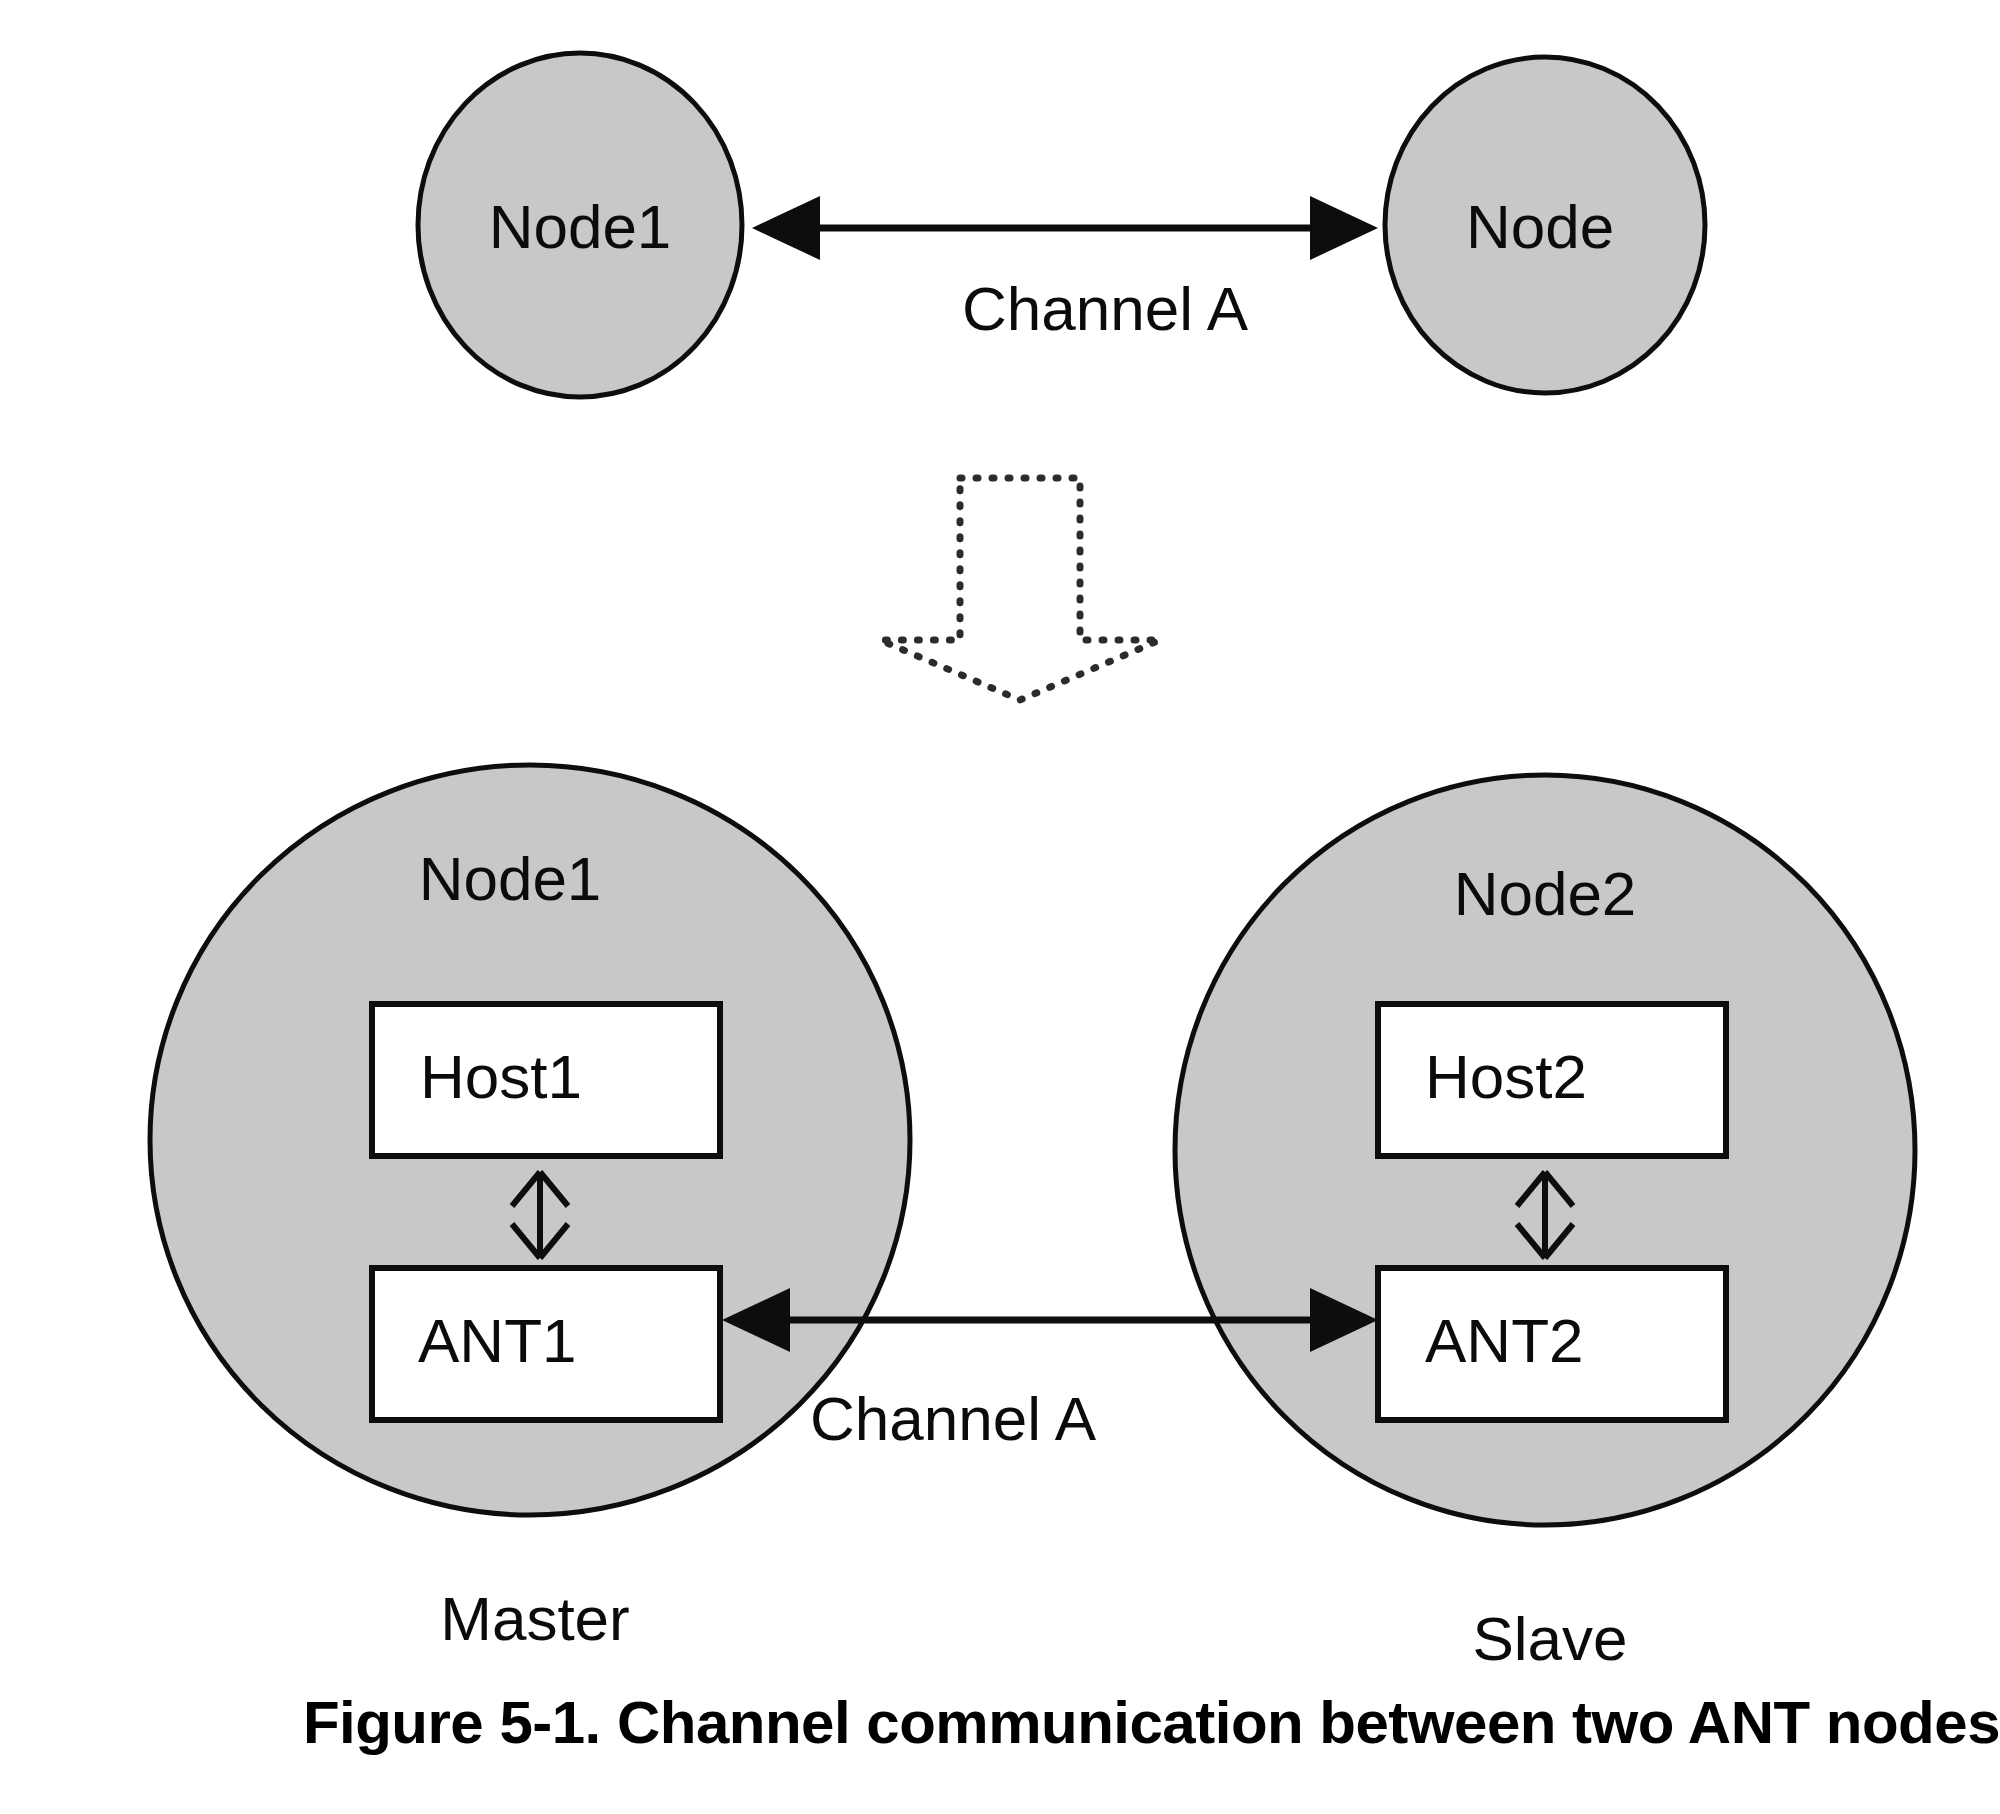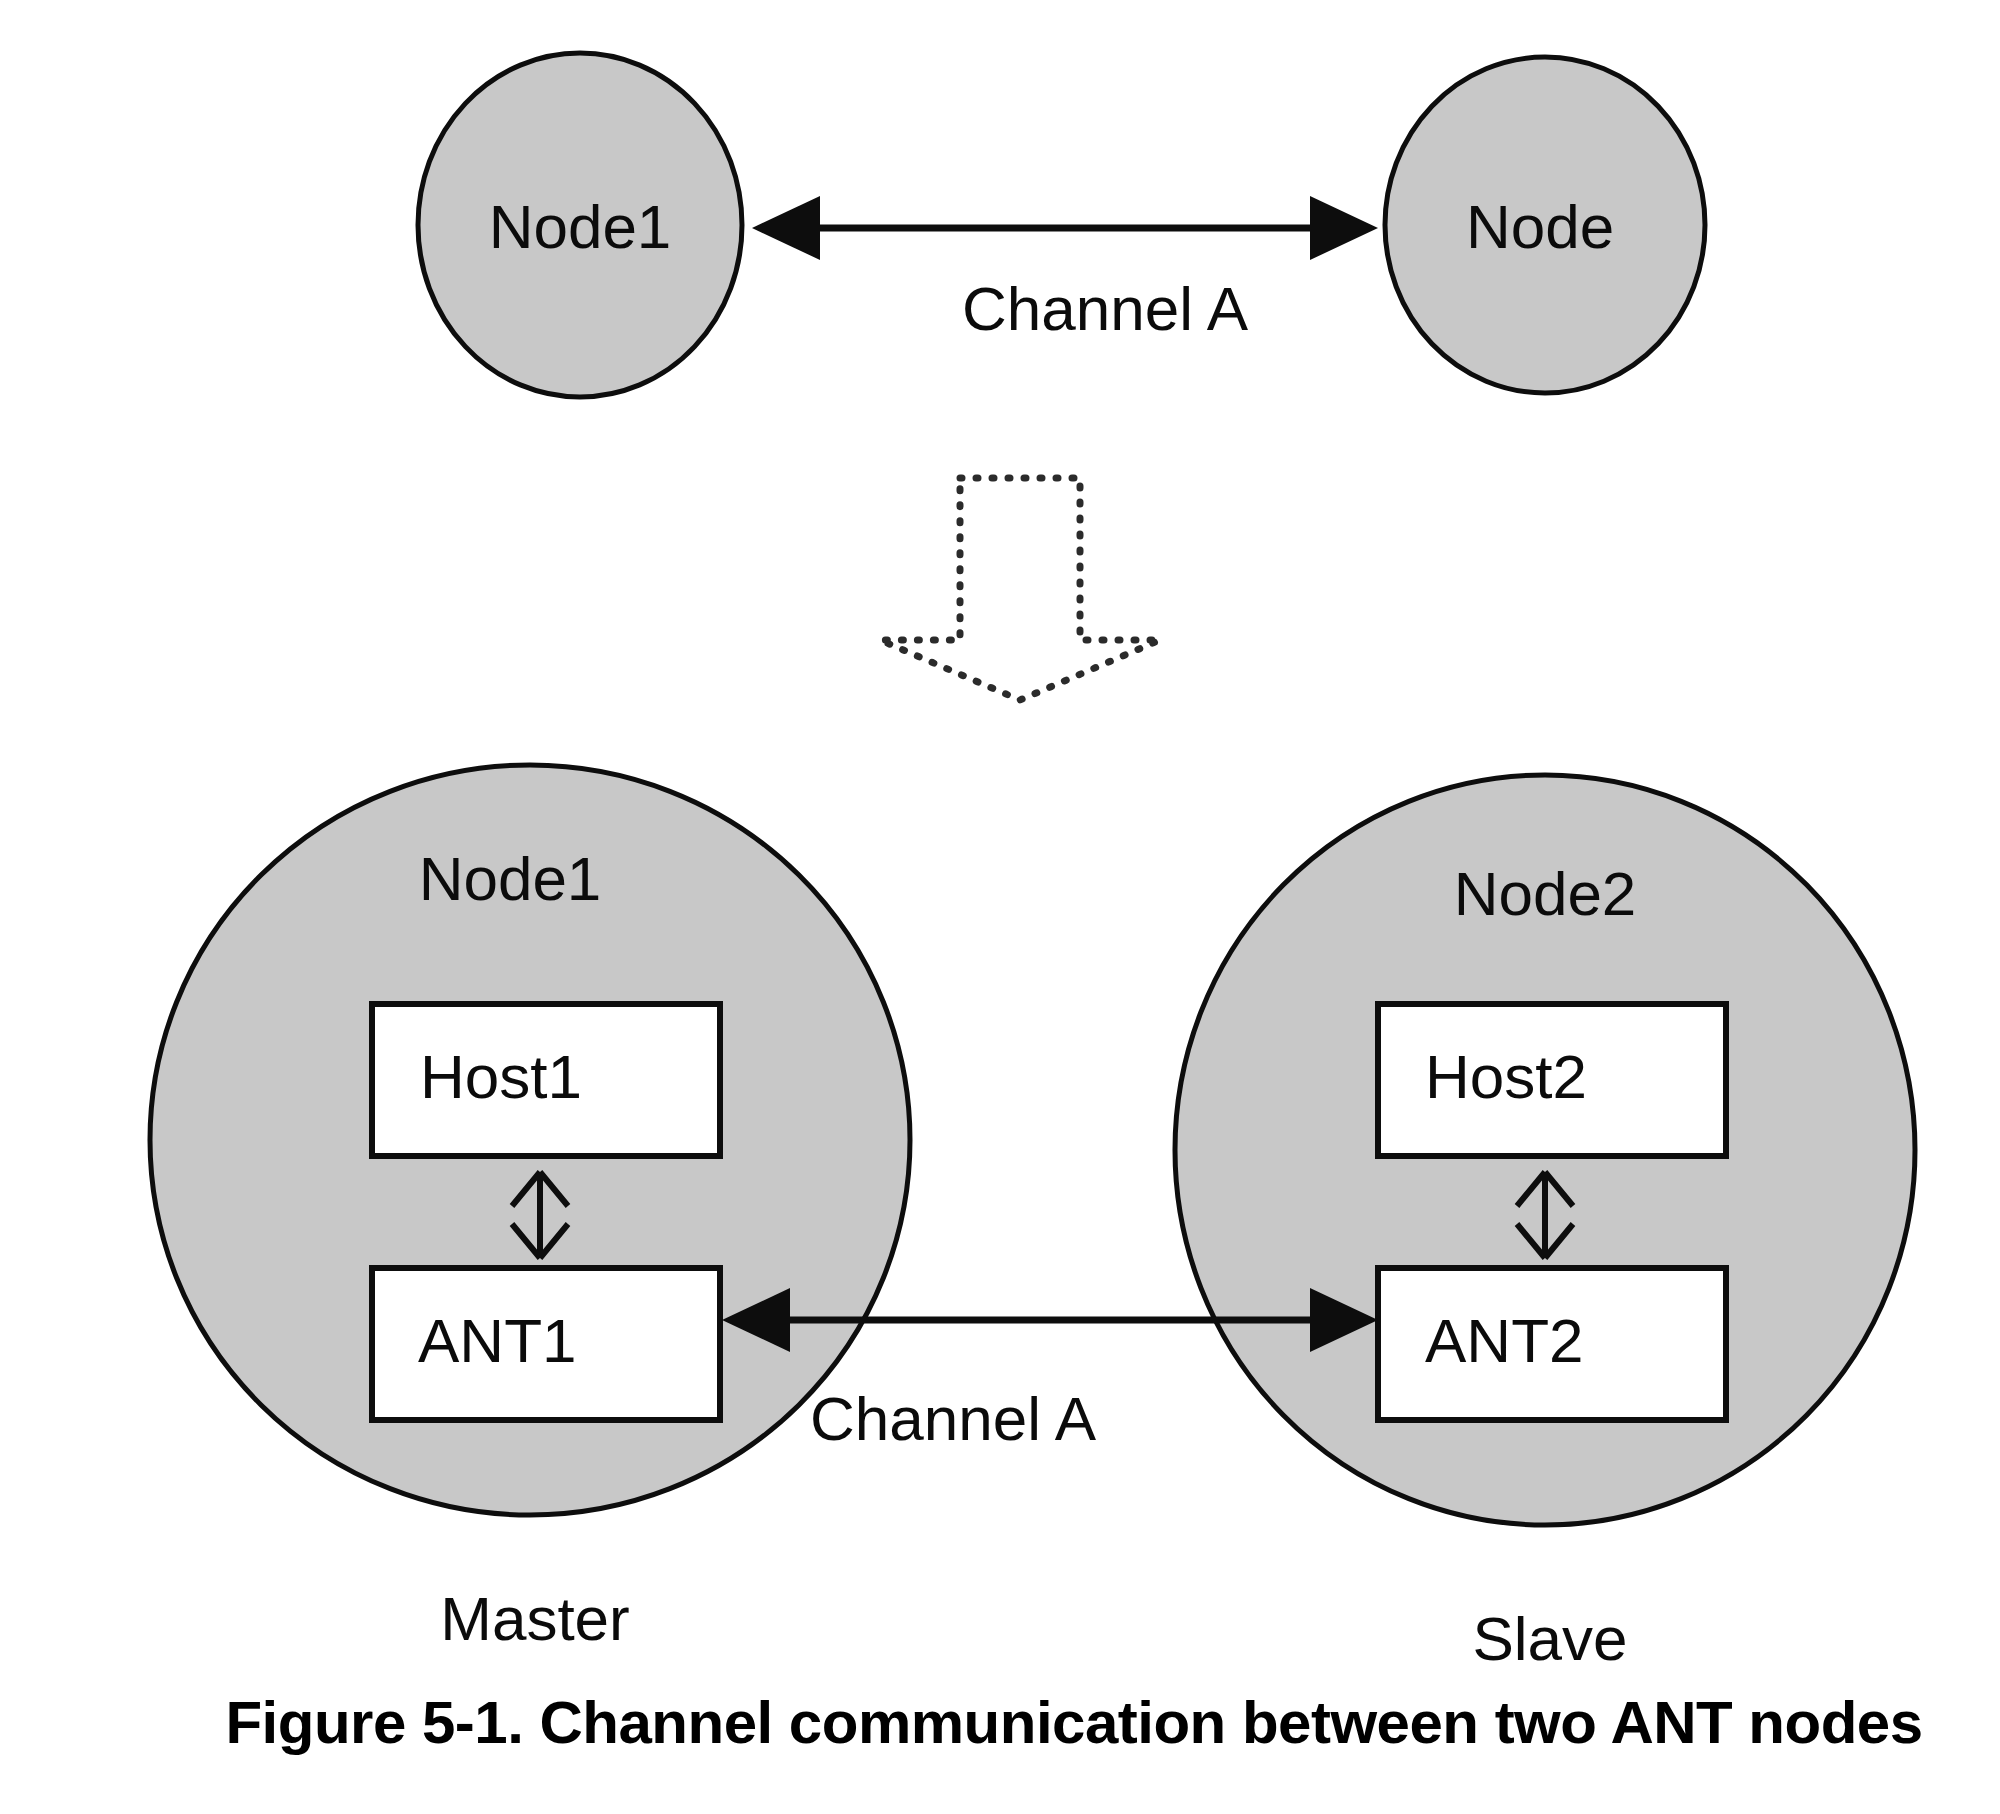--- a/index.html
+++ b/index.html
@@ -67,21 +67,21 @@
   .lbl-node-top { font-size: 62px; }
   .lbl-channel { font-size: 62px; }
   .lbl-node-bottom { font-size: 62px; }
   .lbl-box { font-size: 62px; }
   .lbl-role { font-size: 62px; }
   .caption {
     position: absolute;
     left: 0;
     top: 1688px;
     width: 2000px;
-    text-align: center;
+    text-align: right;
     padding-left: 148px;
     box-sizing: border-box;
     font-family: "Liberation Sans", sans-serif;
     font-weight: bold;
     font-size: 60px;
     letter-spacing: -0.5px;
     color: #000000;
     white-space: nowrap;
   }
   .watermark {

